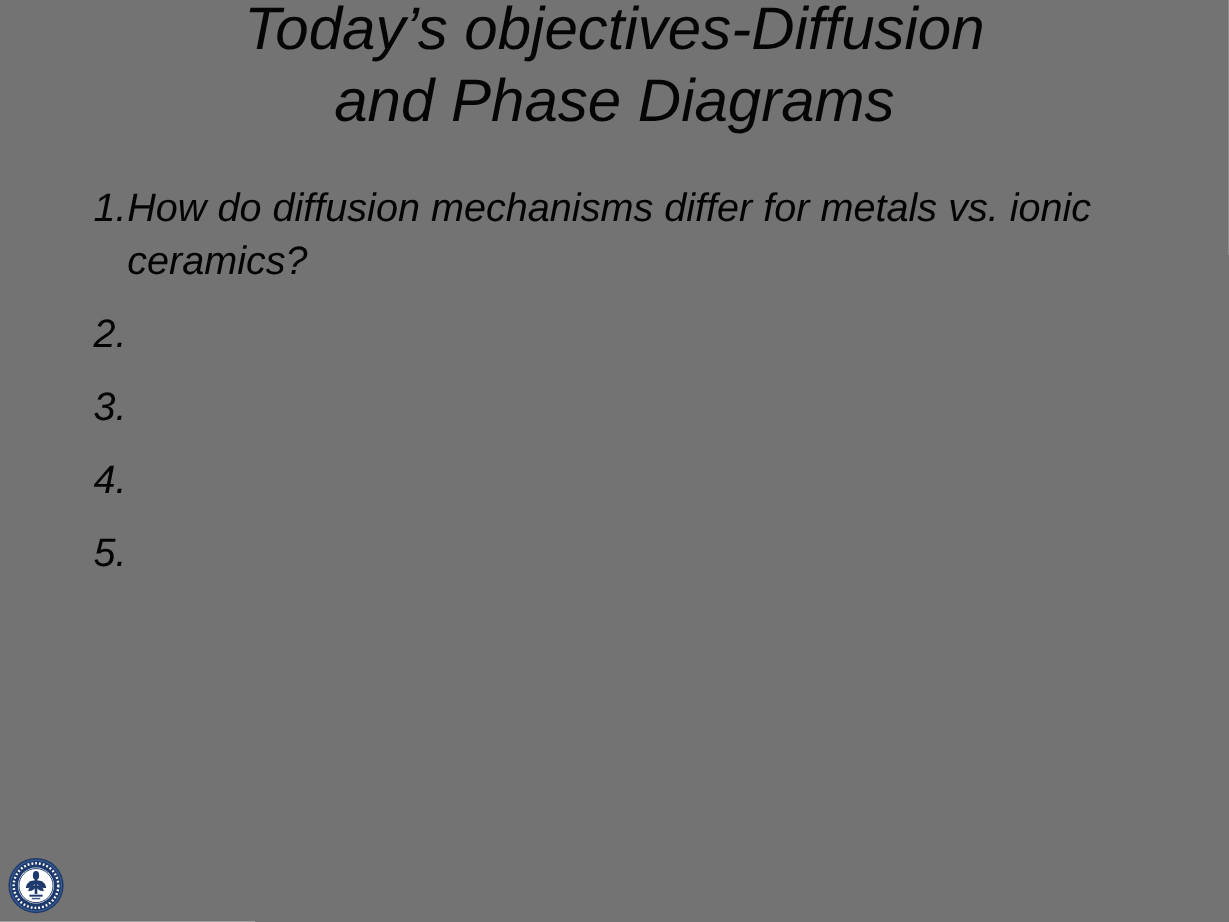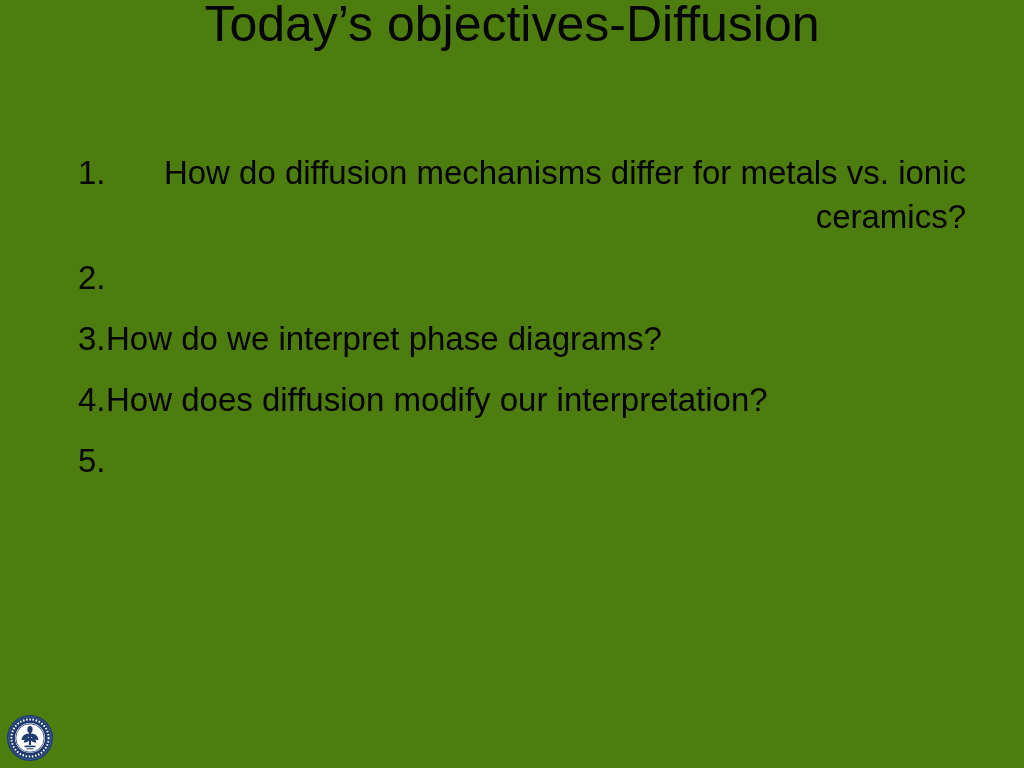--- a/index.html
+++ b/index.html
@@ -11,21 +11,22 @@
     width: 1024px;
     height: 768px;
     position: relative;
     overflow: hidden;
     font-family: "Liberation Sans", sans-serif;
     color: #000000;
   }
   .slide {
     position: absolute;
     inset: 0;
-    background: #4d7c0f;
+    background: #737373;
+    font-style: italic;
   }
   .title {
     position: absolute;
     top: -6px;
     left: 0;
     width: 1024px;
     text-align: center;
     font-size: 50px;
     font-weight: 400;
     line-height: 60px;
@@ -50,57 +51,55 @@
     margin: 0 0 17px 0;
   }
   .obj-num {
     flex: 0 0 28px;
     width: 28px;
     white-space: nowrap;
   }
   .obj-text {
     flex: 0 1 auto;
     max-width: 860px;
-    text-align: right;
   }
   .seal {
     position: absolute;
     left: 6px;
     top: 714px;
     width: 48px;
     height: 48px;
   }
 </style>
 </head>
 <body>
 
 <div class="slide">
 
   <div class="title">
     <div>Today’s objectives-Diffusion</div>
+    <div>and Phase Diagrams</div>
   </div>
 
   <ol class="objectives" id="objectives-list">
     <li>
       <span class="obj-num">1.</span>
       <span class="obj-text">How do diffusion mechanisms differ for metals vs. ionic ceramics?</span>
     </li>
 
     <li>
       <span class="obj-num">2.</span>
     </li>
 
     <li>
       <span class="obj-num">3.</span>
-      <span class="obj-text">How do we interpret phase diagrams?</span>
     </li>
 
     <li>
       <span class="obj-num">4.</span>
-      <span class="obj-text">How does diffusion modify our interpretation?</span>
     </li>
 
     <li>
       <span class="obj-num">5.</span>
     </li>
   </ol>
 
   <svg class="seal" viewBox="0 0 48 48" xmlns="http://www.w3.org/2000/svg">
     <circle cx="24" cy="24" r="23" fill="#1e3a6d"></circle>
     <circle cx="24" cy="24" r="21.3" fill="none" stroke="#3c5c8f" stroke-width="1"></circle>

